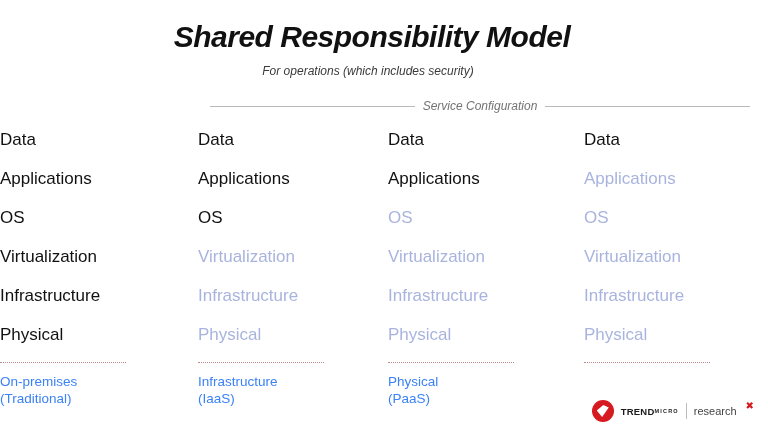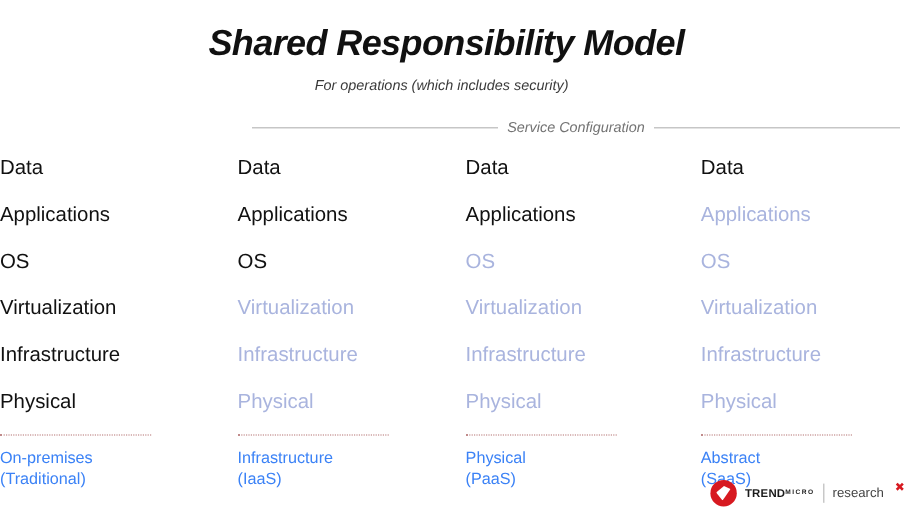--- a/index.html
+++ b/index.html
@@ -216,24 +216,20 @@
     </div>
 
     <div class="col col-3">
       <div class="layer active">Data</div>
       <div class="layer muted">Applications</div>
       <div class="layer muted">OS</div>
       <div class="layer muted">Virtualization</div>
       <div class="layer muted">Infrastructure</div>
       <div class="layer muted">Physical</div>
       <div class="divider"></div>
-      <div class="caption">
-        <span>Abstract</span>
-        <span class="sub">(SaaS)</span>
-      </div>
     </div>
 
   </div>
 
   <div class="logo">
     <span class="logo-mark"></span>
     <span class="logo-text">
       <span class="t1">TREND</span>
       <span class="t2">MICRO</span>
     </span>

